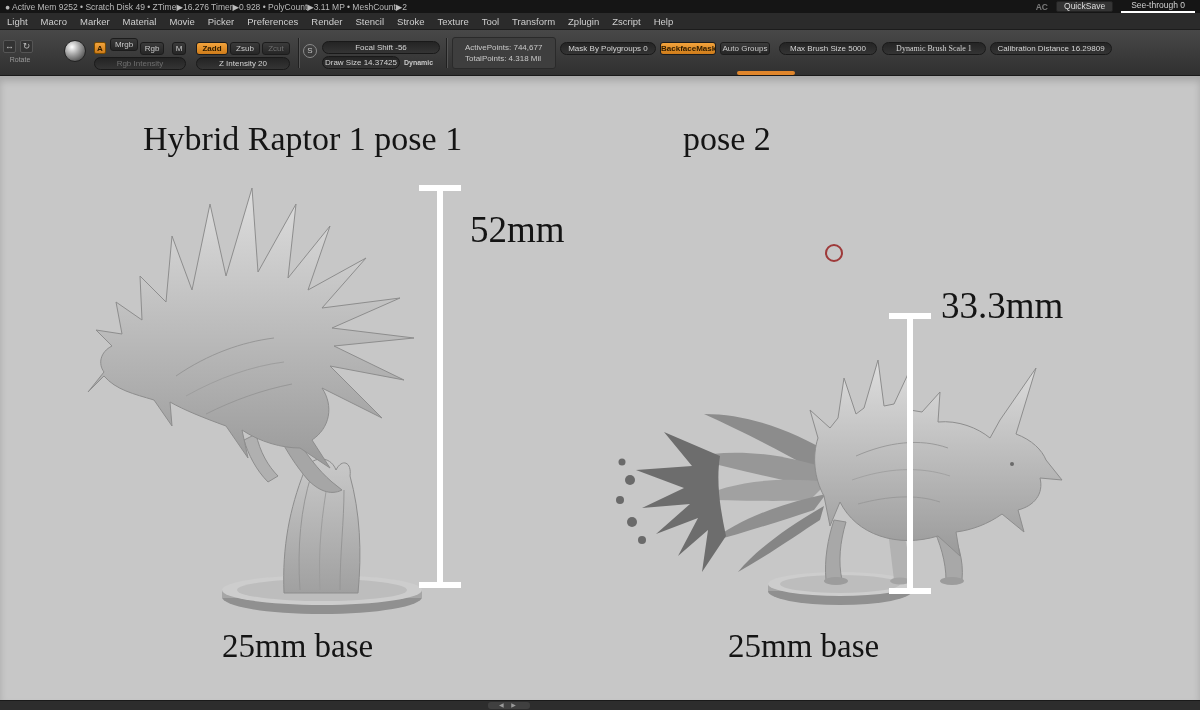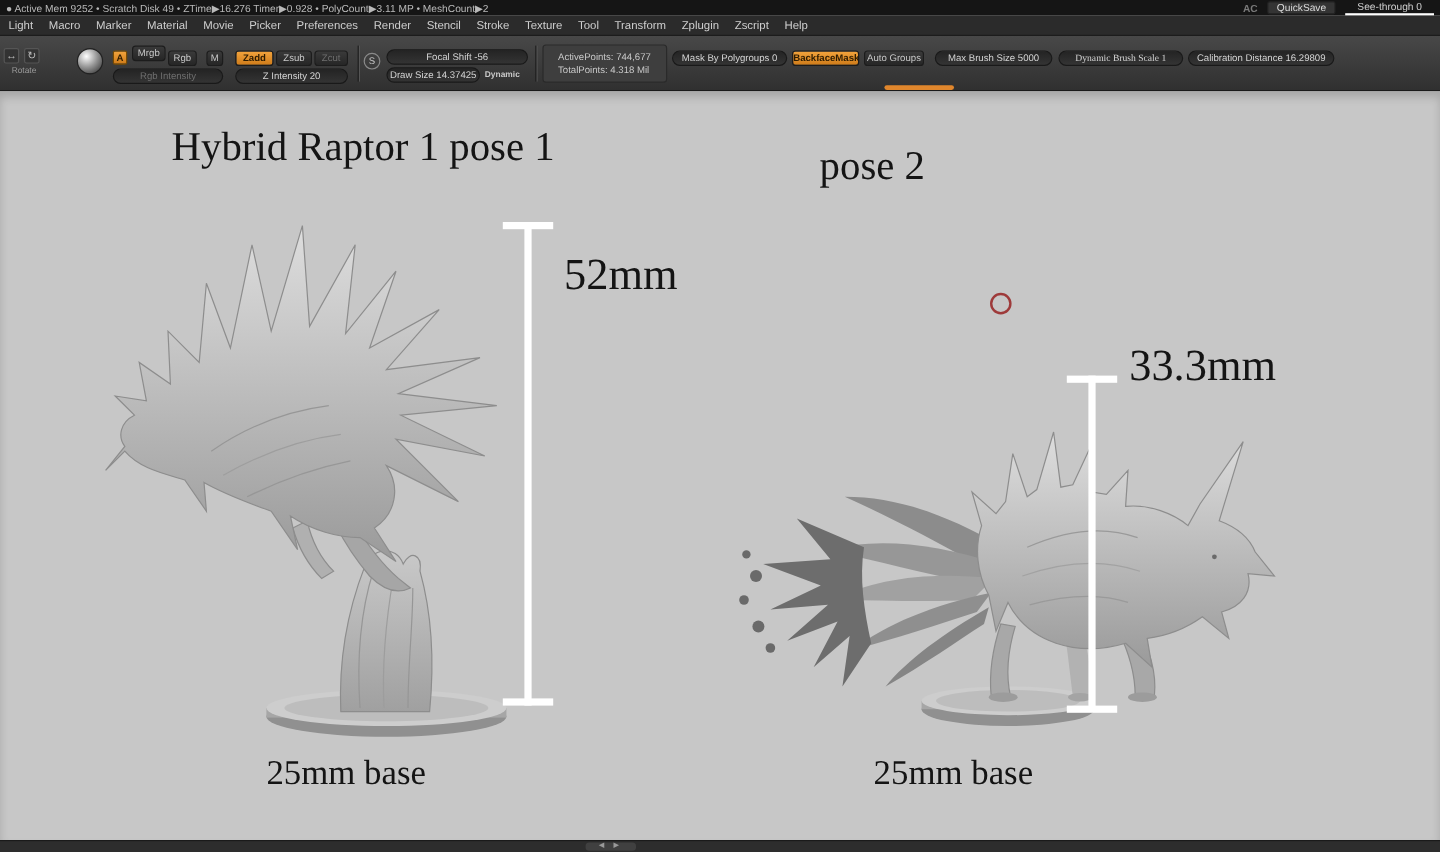--- a/index.html
+++ b/index.html
@@ -55,21 +55,21 @@
   .dynamic-label { font-size:7px; font-weight:bold; color:#c9c9c9; }
 
   
   .canvas { position:absolute; top:76px; left:0; width:1200px; height:624px;
             background:#c7c7c7; box-shadow:inset 0 5px 7px rgba(0,0,0,0.16); }
   .canvas svg { position:absolute; top:0; left:0; }
   .ctext { position:absolute; font-family:"Liberation Serif", serif; color:#141414;
            white-space:nowrap; }
   .title { font-size:34px; }
   .measure { font-size:37px; }
-  .baselabel { font-size:29px; }
+  .baselabel { font-size:33px; }
 
   
   .bottombar { position:absolute; top:700px; left:0; width:1200px; height:10px;
                background:#2d2d2d; border-top:1px solid #1a1a1a; }
   .scroll-handle { position:absolute; left:488px; top:1px; width:42px; height:7px;
                    background:#404040; border-radius:3px; color:#9a9a9a; font-size:6px;
                    line-height:7px; text-align:center; letter-spacing:3px; }
 </style>
 </head>
 <body>
@@ -264,21 +264,21 @@
     </g>
     <g>
       <rect x="889" y="237" width="42" height="6" fill="#ffffff"></rect>
       <rect x="907" y="237" width="6" height="279" fill="#ffffff"></rect>
       <rect x="889" y="512" width="42" height="6" fill="#ffffff"></rect>
     </g>
 
     <circle cx="834" cy="177" r="8" fill="none" stroke="#9e3a3a" stroke-width="2"></circle>
   </svg>
 
-  <div class="ctext title" style="left:143px;top:28px;text-align:center;">Hybrid Raptor 1 pose 1</div>
+  <div class="ctext title" style="left:143px;top:44px;text-align:center;">Hybrid Raptor 1 pose 1</div>
   <div class="ctext title" style="left:683px;top:44px;">pose 2</div>
   <div class="ctext measure" style="left:470px;top:132px;">52mm</div>
   <div class="ctext measure" style="left:941px;top:208px;">33.3mm</div>
   <div class="ctext baselabel" style="left:222px;top:552px;">25mm base</div>
   <div class="ctext baselabel" style="left:728px;top:552px;">25mm base</div>
 </div>
 
 <div class="bottombar">
   <div class="scroll-handle">◀ ▶</div>
 </div>

